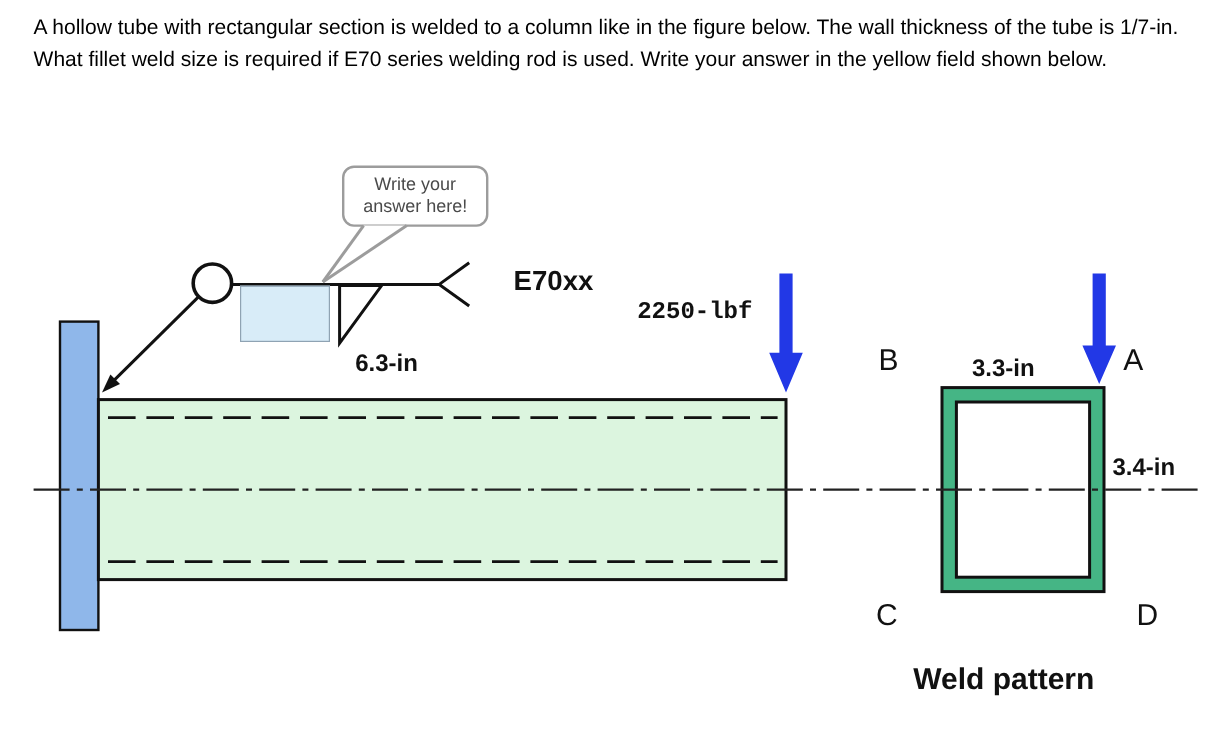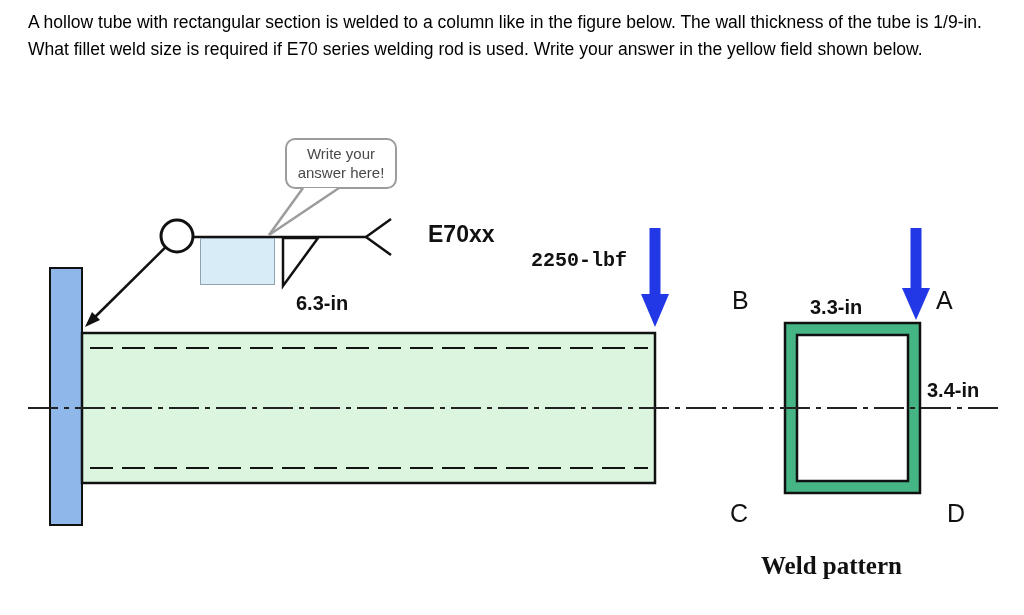--- a/index.html
+++ b/index.html
@@ -8,41 +8,41 @@
     font-family:"Liberation Sans",sans-serif;overflow:hidden;
   }
   .problem-text{
     position:absolute;left:28px;top:9px;width:975px;
     font-size:17.5px;line-height:1.55;color:#000;
   }
   svg.layer{position:absolute;left:0;top:0;}
   .lbl{position:absolute;color:#111;font-weight:bold;font-size:20px;white-space:nowrap;}
   .lbl-corner{font-weight:normal;font-size:25px;}
   .lbl-rod{font-size:23px;margin-left:32px;}
-  .lbl-title{font-size:25px;font-family:Liberation Serif, serif;}
+  .lbl-title{font-size:25px;}
   .bubble{
-    position:absolute;left:285px;top:138px;width:112px;height:51px;
+    position:absolute;left:285px;top:138px;width:122px;height:51px;
     background:#fff;border:2px solid #9c9c9c;border-radius:10px;
     display:flex;align-items:center;justify-content:flex-start;text-align:center;
     color:#4a4a4a;font-size:15px;line-height:1.25;z-index:5;box-sizing:border-box;
   }
   .tail-svg{position:absolute;left:260px;top:180px;z-index:6;}
   .answer-box{
     position:absolute;left:200px;top:238px;width:75px;height:47px;
     background:#D8ECF8;border:1.5px solid #8fa3b3;box-sizing:border-box;
     z-index:4;font-size:18px;text-align:center;color:#111;outline:none;
     font-family:"Liberation Sans",sans-serif;
   }
 </style>
 </head>
 <body>
 
 <div class="stage">
 
-  <div class="problem-text">A hollow tube with rectangular section is welded to a column like in the figure below. The wall thickness of the tube is 1/9-in. What fillet weld size is required if E70 series welding rod is used. Write your answer in the yellow field shown below.</div>
+  <div class="problem-text">A hollow tube with rectangular section is welded to a column like in the figure below. The wall thickness of the tube is 1/7-in. What fillet weld size is required if E70 series welding rod is used. Write your answer in the yellow field shown below.</div>
 
   <svg class="layer" width="1024" height="615" viewBox="0 0 1024 615">
 
     <rect x="50" y="268" width="32" height="257" stroke="#111" stroke-width="2" fill="#8FB7EA"></rect>
 
     <rect x="82" y="333" width="573" height="150" stroke="#111" stroke-width="2.5" fill="#DCF5DF"></rect>
     <line x1="90" y1="348" x2="648" y2="348" stroke="#111" stroke-width="2.2" stroke-dasharray="23,9"></line>
     <line x1="90" y1="468" x2="648" y2="468" stroke="#111" stroke-width="2.2" stroke-dasharray="23,9"></line>
 
     <rect x="785" y="323" width="135" height="170" stroke="#111" stroke-width="2.5" fill="#45B585"></rect>

